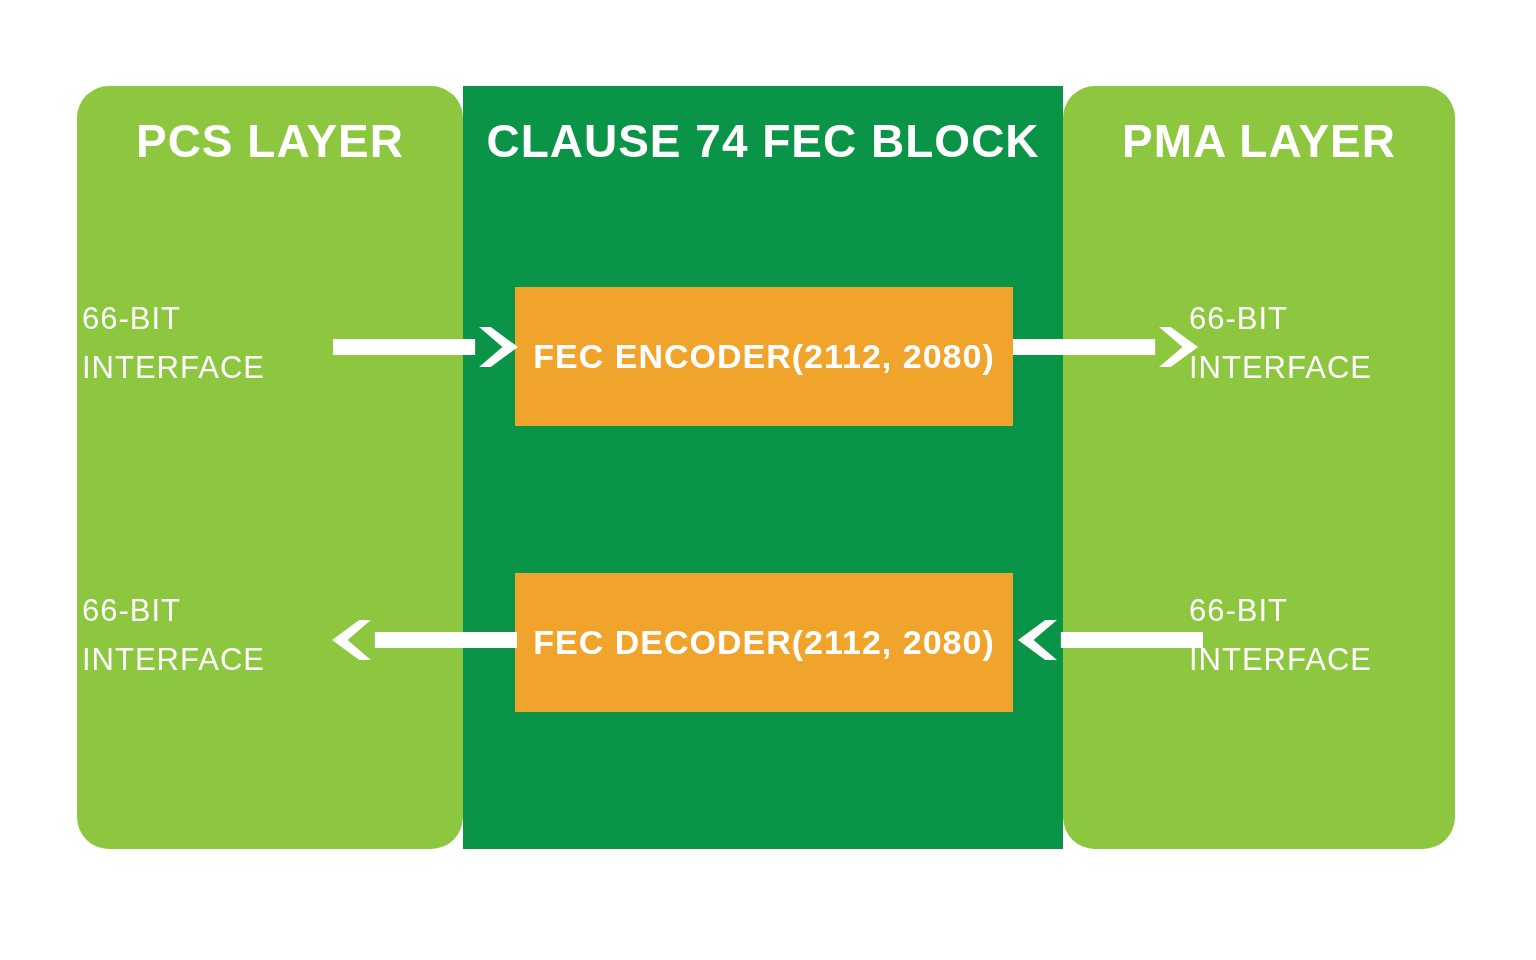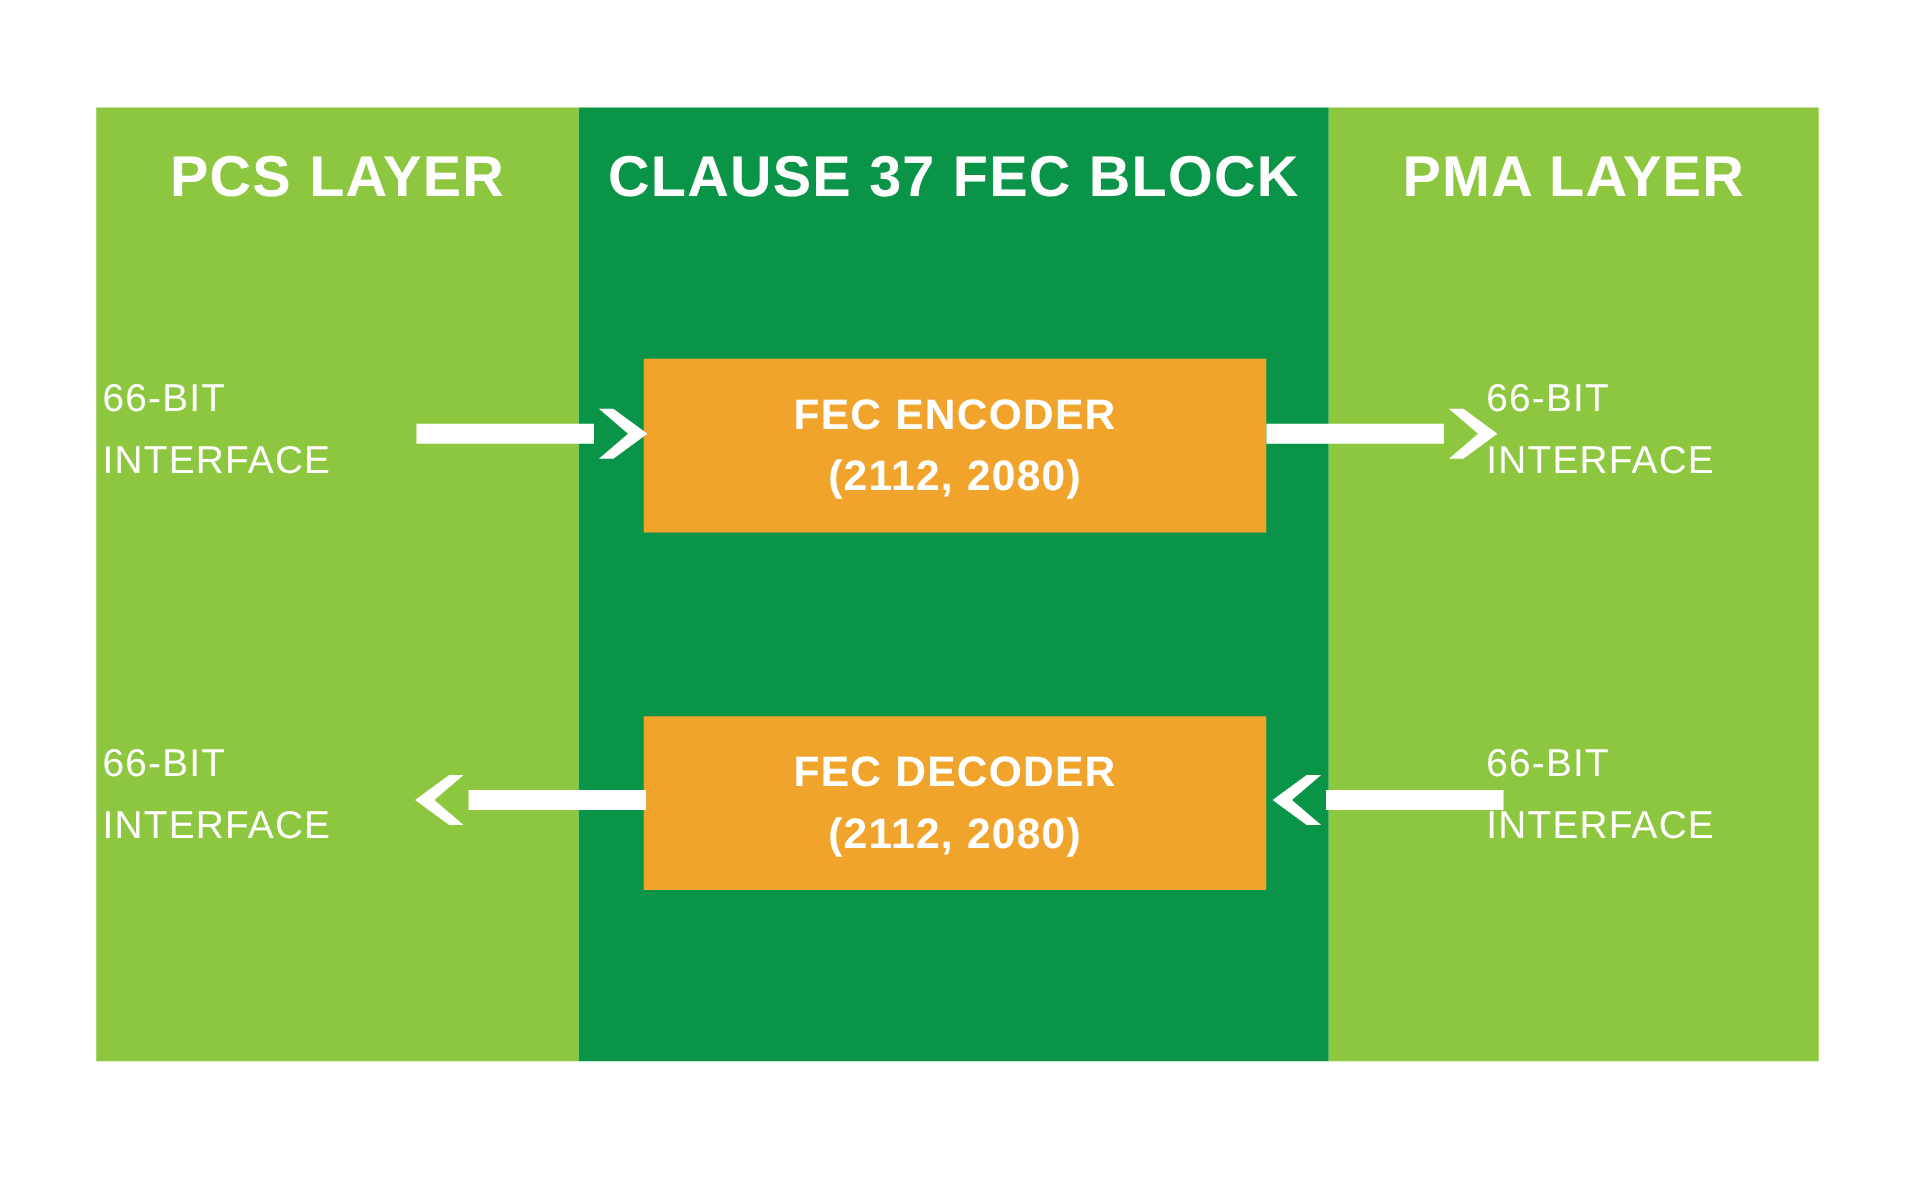--- a/index.html
+++ b/index.html
@@ -16,21 +16,21 @@
     left: 77px;
     top: 86px;
     width: 1378px;
     height: 763px;
   }
   .panel {
     position: absolute;
     top: 0;
     height: 100%;
   }
-  .panel.light { background: var(--light-green, #8DC63F); }
+  .panel.light { background: var(--light-green, #8DC63F); border-radius: 32px; }
   .panel.dark  { background: var(--dark-green, #0A9447); }
   .panel-pcs { left: 0; width: 386px; }
   .panel-fec { left: 386px; width: 600px; }
   .panel-pma { left: 986px; width: 392px; text-decoration: underline; }
   .panel-title {
     position: absolute;
     top: 28px;
     left: 0;
     width: 100%;
     text-align: center;
@@ -55,21 +55,21 @@
   .iface-top-right   { left: 1112px; top: 208px; }
   .iface-bottom-right{ left: 1112px; top: 500px; }
   .fec-box {
     position: absolute;
     left: 438px;
     width: 498px;
     height: 139px;
     background: var(--orange, #F0A42C);
     color: var(--text-white, #fff);
     display: flex;
-    flex-direction: column;
+    flex-direction: row;
     align-items: center;
     justify-content: center;
     text-align: center;
     font-size: 34px;
     font-weight: bold;
     line-height: 49px;
     letter-spacing: 1px;
   }
   .fec-encoder { top: 201px; }
   .fec-decoder { top: 487px; }
@@ -89,21 +89,21 @@
 </head>
 <body>
 
 <div class="diagram">
 
   <div class="panel light panel-pcs">
     <div class="panel-title">PCS LAYER</div>
   </div>
 
   <div class="panel dark panel-fec">
-    <div class="panel-title">CLAUSE 37 FEC BLOCK</div>
+    <div class="panel-title">CLAUSE 74 FEC BLOCK</div>
   </div>
 
   <div class="panel light panel-pma">
     <div class="panel-title">PMA LAYER</div>
   </div>
 
   <div class="iface-label iface-top-left">
     <div>66-BIT</div>
     <div>INTERFACE</div>
   </div>

